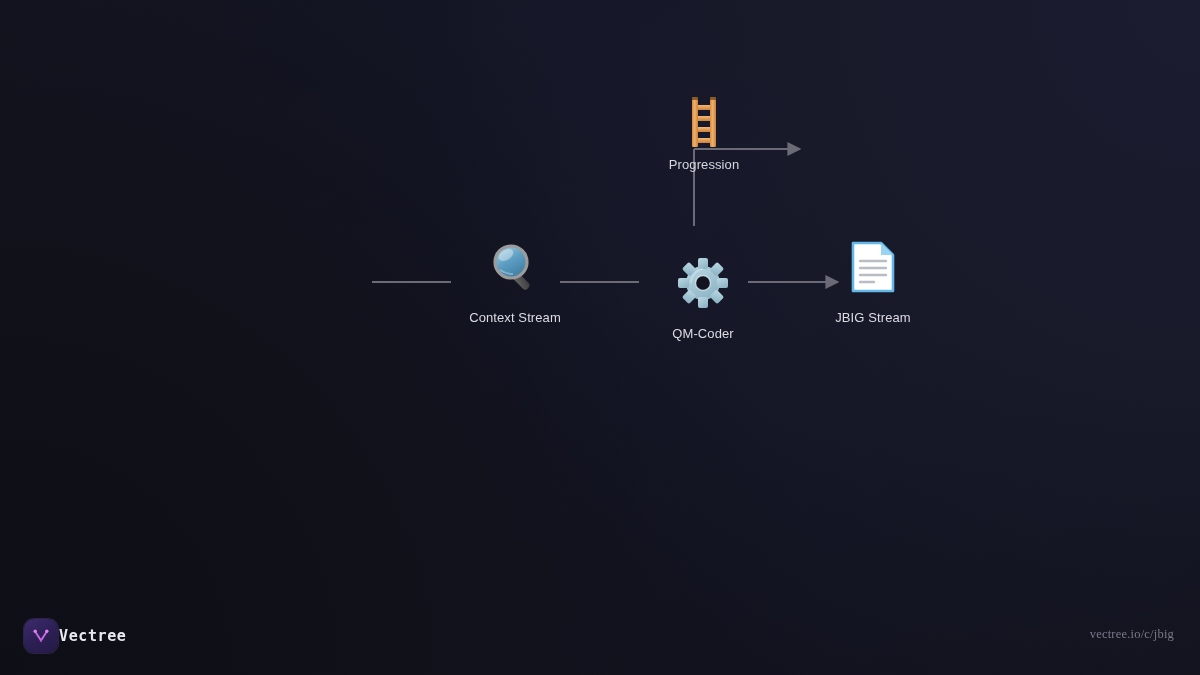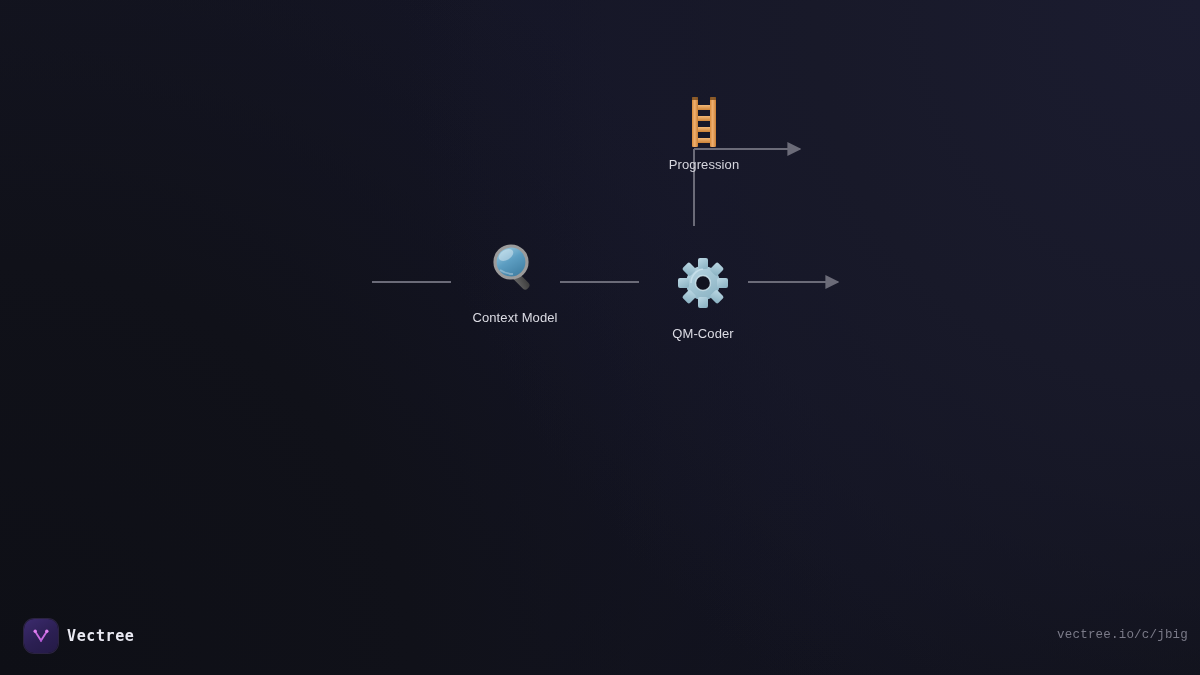--- a/index.html
+++ b/index.html
@@ -33,39 +33,39 @@
   #node-stream   { left:813px; top:238px; }
   #node-ladder   { left:644px; top:96px; width:120px; }
   #node-ladder .glyph { height:50px; }
   #node-ladder .caption { margin-top:11px; font-size:13px; color:#d6d6de; }
 
   
   #connectors { position:absolute; left:0; top:0; width:1200px; height:675px; }
 
   
   #brand { position:absolute; left:24px; bottom:22px; }
-  #brand-row { display:flex; align-items:center; gap:9px; }
+  #brand-row { display:flex; align-items:center; gap:1px; }
   #brand-logo {
     width:34px; height:34px; border-radius:10px;
     background:linear-gradient(150deg,#3c2b6e 0%,#2b1f52 55%,#241a46 100%);
     display:flex; align-items:center; justify-content:center;
     box-shadow:0 0 0 1px rgba(150,110,220,.22);
   }
   #brand-name {
     font-family:"DejaVu Sans Mono", monospace;
     font-size:15px; font-weight:700; color:#e9e9f2; letter-spacing:.6px;
   }
   #brand-title {
     margin-top:13px;
     font-family:"DejaVu Sans Mono", monospace;
     font-size:35px; font-weight:700; color:#fbfbfd; letter-spacing:.5px; line-height:1;
   }
   #url {
-    position:absolute; right:12px; bottom:33px;
-    font-family:Liberation Mono, monospace;
+    position:absolute; right:26px; bottom:33px;
+    font-family:Liberation Serif, serif;
     font-size:12.5px; color:#7a7a88; letter-spacing:.2px;
   }
 </style>
 </head>
 <body>
 
 <svg id="connectors" viewBox="0 0 1200 675" xmlns="http://www.w3.org/2000/svg">
   <defs>
     <marker id="arrow" viewBox="0 0 10 10" refX="9" refY="5" markerWidth="7" markerHeight="7" orient="auto-start-reverse">
       <path d="M 0 0 L 10 5 L 0 10 z" fill="#6b6b78"></path>
@@ -127,21 +127,21 @@
             <stop offset="0%" stop-color="#6a6a6a"></stop>
             <stop offset="100%" stop-color="#3a3a3a"></stop>
           </linearGradient>
         </defs>
         <rect x="28" y="30" width="8" height="20" rx="3.5" fill="url(#handleG)" transform="rotate(-45 32 40)"></rect>
         <circle cx="22" cy="21" r="16" fill="url(#lensG)" stroke="#9b9b9b" stroke-width="3.2"></circle>
         <ellipse cx="17" cy="14" rx="8" ry="5" fill="#ffffff" opacity=".38" transform="rotate(-32 17 14)"></ellipse>
         <path d="M 11 29 Q 17 33 24 33" fill="none" stroke="#ffffff" stroke-width="2" opacity=".3"></path>
       </svg>
     </div>
-    <div class="caption">Context Model</div>
+    <div class="caption">Context Stream</div>
   </div>
 
   <div class="node" id="node-qmcoder">
     <div class="glyph">
       <svg width="52" height="52" viewBox="0 0 52 52" xmlns="http://www.w3.org/2000/svg">
         <defs>
           <linearGradient id="gearG" x1="0" y1="0" x2="0.6" y2="1">
             <stop offset="0%" stop-color="#bcd8e4"></stop>
             <stop offset="100%" stop-color="#8fb6c6"></stop>
           </linearGradient>
@@ -158,20 +158,35 @@
           <rect x="40" y="21" width="11" height="10" rx="2" transform="rotate(45 26 26)"></rect>
         </g>
         <circle cx="26" cy="26" r="7.5" fill="#12131f"></circle>
         <circle cx="26" cy="26" r="7.5" fill="none" stroke="#cfe6ef" stroke-width="1.4" opacity=".85"></circle>
         <path d="M 26 12 A 14 14 0 0 0 14 26" fill="none" stroke="#d8edf5" stroke-width="1.6" opacity=".55"></path>
       </svg>
     </div>
     <div class="caption">QM-Coder</div>
   </div>
 
+  <div class="node" id="node-stream">
+    <div class="glyph">
+      <svg width="46" height="52" viewBox="0 0 46 52" xmlns="http://www.w3.org/2000/svg">
+        <path d="M 3 2 L 31 2 L 43 14 L 43 50 L 3 50 Z" fill="#ffffff" stroke="#63b8e8" stroke-width="2.6" stroke-linejoin="round"></path>
+        <path d="M 31 2 L 31 14 L 43 14 Z" fill="#9bd3f2"></path>
+        <g stroke="#b9bcc4" stroke-width="2.4" stroke-linecap="round">
+          <line x1="10" y1="20" x2="36" y2="20"></line>
+          <line x1="10" y1="27" x2="36" y2="27"></line>
+          <line x1="10" y1="34" x2="36" y2="34"></line>
+          <line x1="10" y1="41" x2="24" y2="41"></line>
+        </g>
+      </svg>
+    </div>
+    <div class="caption">JBIG Stream</div>
+  </div>
 
 </div>
 
 <div id="brand">
   <div id="brand-row">
     <div id="brand-logo">
       <svg width="20" height="20" viewBox="0 0 20 20" xmlns="http://www.w3.org/2000/svg">
         <g stroke="#c86be0" stroke-width="1.9" stroke-linecap="round" fill="none">
           <path d="M 4.5 6 L 10 14.5 L 15.5 6"></path>
         </g>

